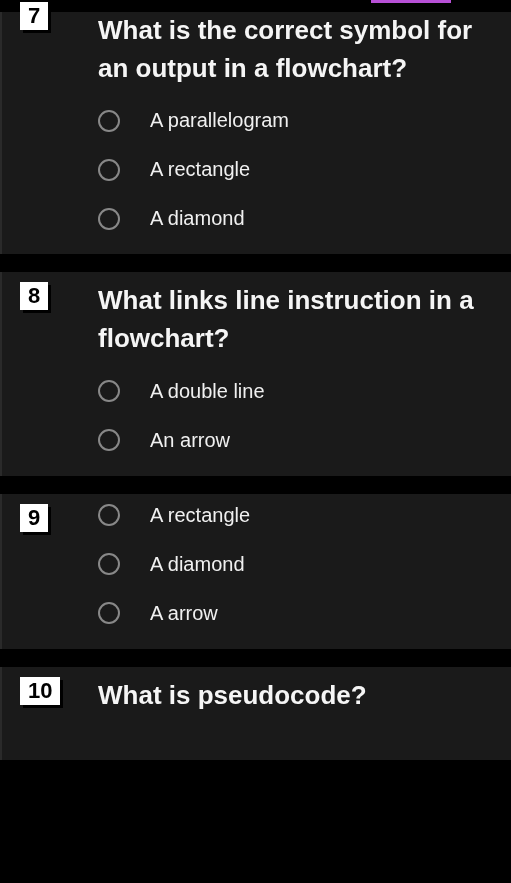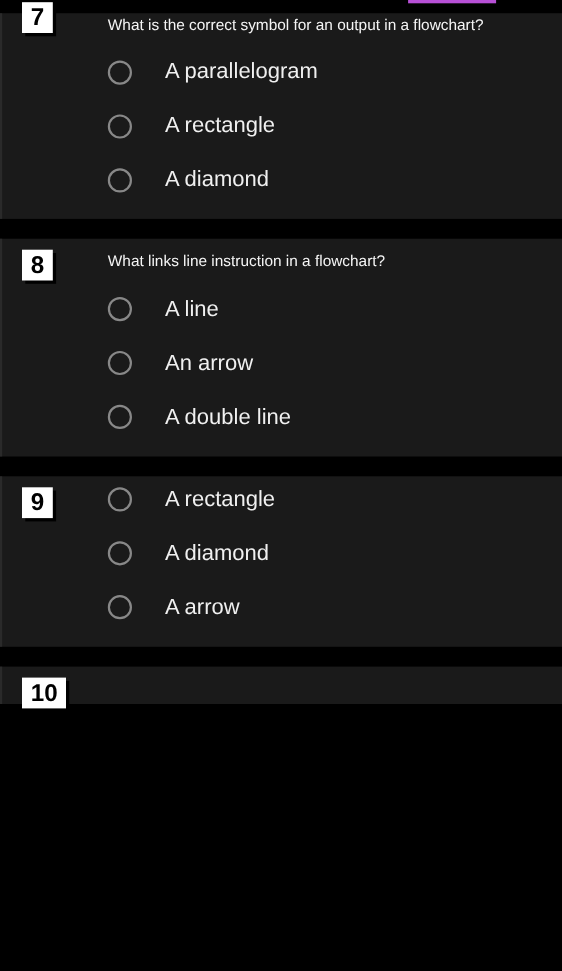--- a/index.html
+++ b/index.html
@@ -42,24 +42,24 @@
     height: 28px;
     line-height: 28px;
     text-align: center;
     min-width: 24px;
     box-shadow: 3px 3px 0 #000;
   }
   .q-body {
     margin-left: 78px;
   }
   .q-text {
-    font-size: 14px;
+    font-size: 26px;
     line-height: 1.45;
     color: #f5f5f5;
-    font-weight: 400;
+    font-weight: 700;
     margin-bottom: 22px;
   }
   .options {
     display: flex;
     flex-direction: column;
     gap: 26px;
     text-align: center;
   }
   .option {
     display: flex;
@@ -122,29 +122,25 @@
     </div>
   </div>
 
   <div class="question-block">
     <div class="q-badge">8</div>
     <div class="q-body">
       <div class="q-text">What links line instruction in a flowchart?</div>
       <div class="options">
         <div class="option">
           <div class="radio"></div>
-          <div class="opt-label">A line</div>
+          <div class="opt-label">A double line</div>
         </div>
         <div class="option">
           <div class="radio"></div>
           <div class="opt-label">An arrow</div>
-        </div>
-        <div class="option">
-          <div class="radio"></div>
-          <div class="opt-label">A double line</div>
         </div>
       </div>
     </div>
   </div>
 
   <div class="question-block">
     <div class="q-badge">9</div>
     <div class="q-body">
       <div class="options">
         <div class="option">
@@ -158,15 +154,18 @@
         <div class="option">
           <div class="radio"></div>
           <div class="opt-label">A arrow</div>
         </div>
       </div>
     </div>
   </div>
 
   <div class="question-block last">
     <div class="q-badge">10</div>
+    <div class="q-body">
+      <div class="q-text">What is pseudocode?</div>
+    </div>
   </div>
 
 </div>
 
 </body></html>

